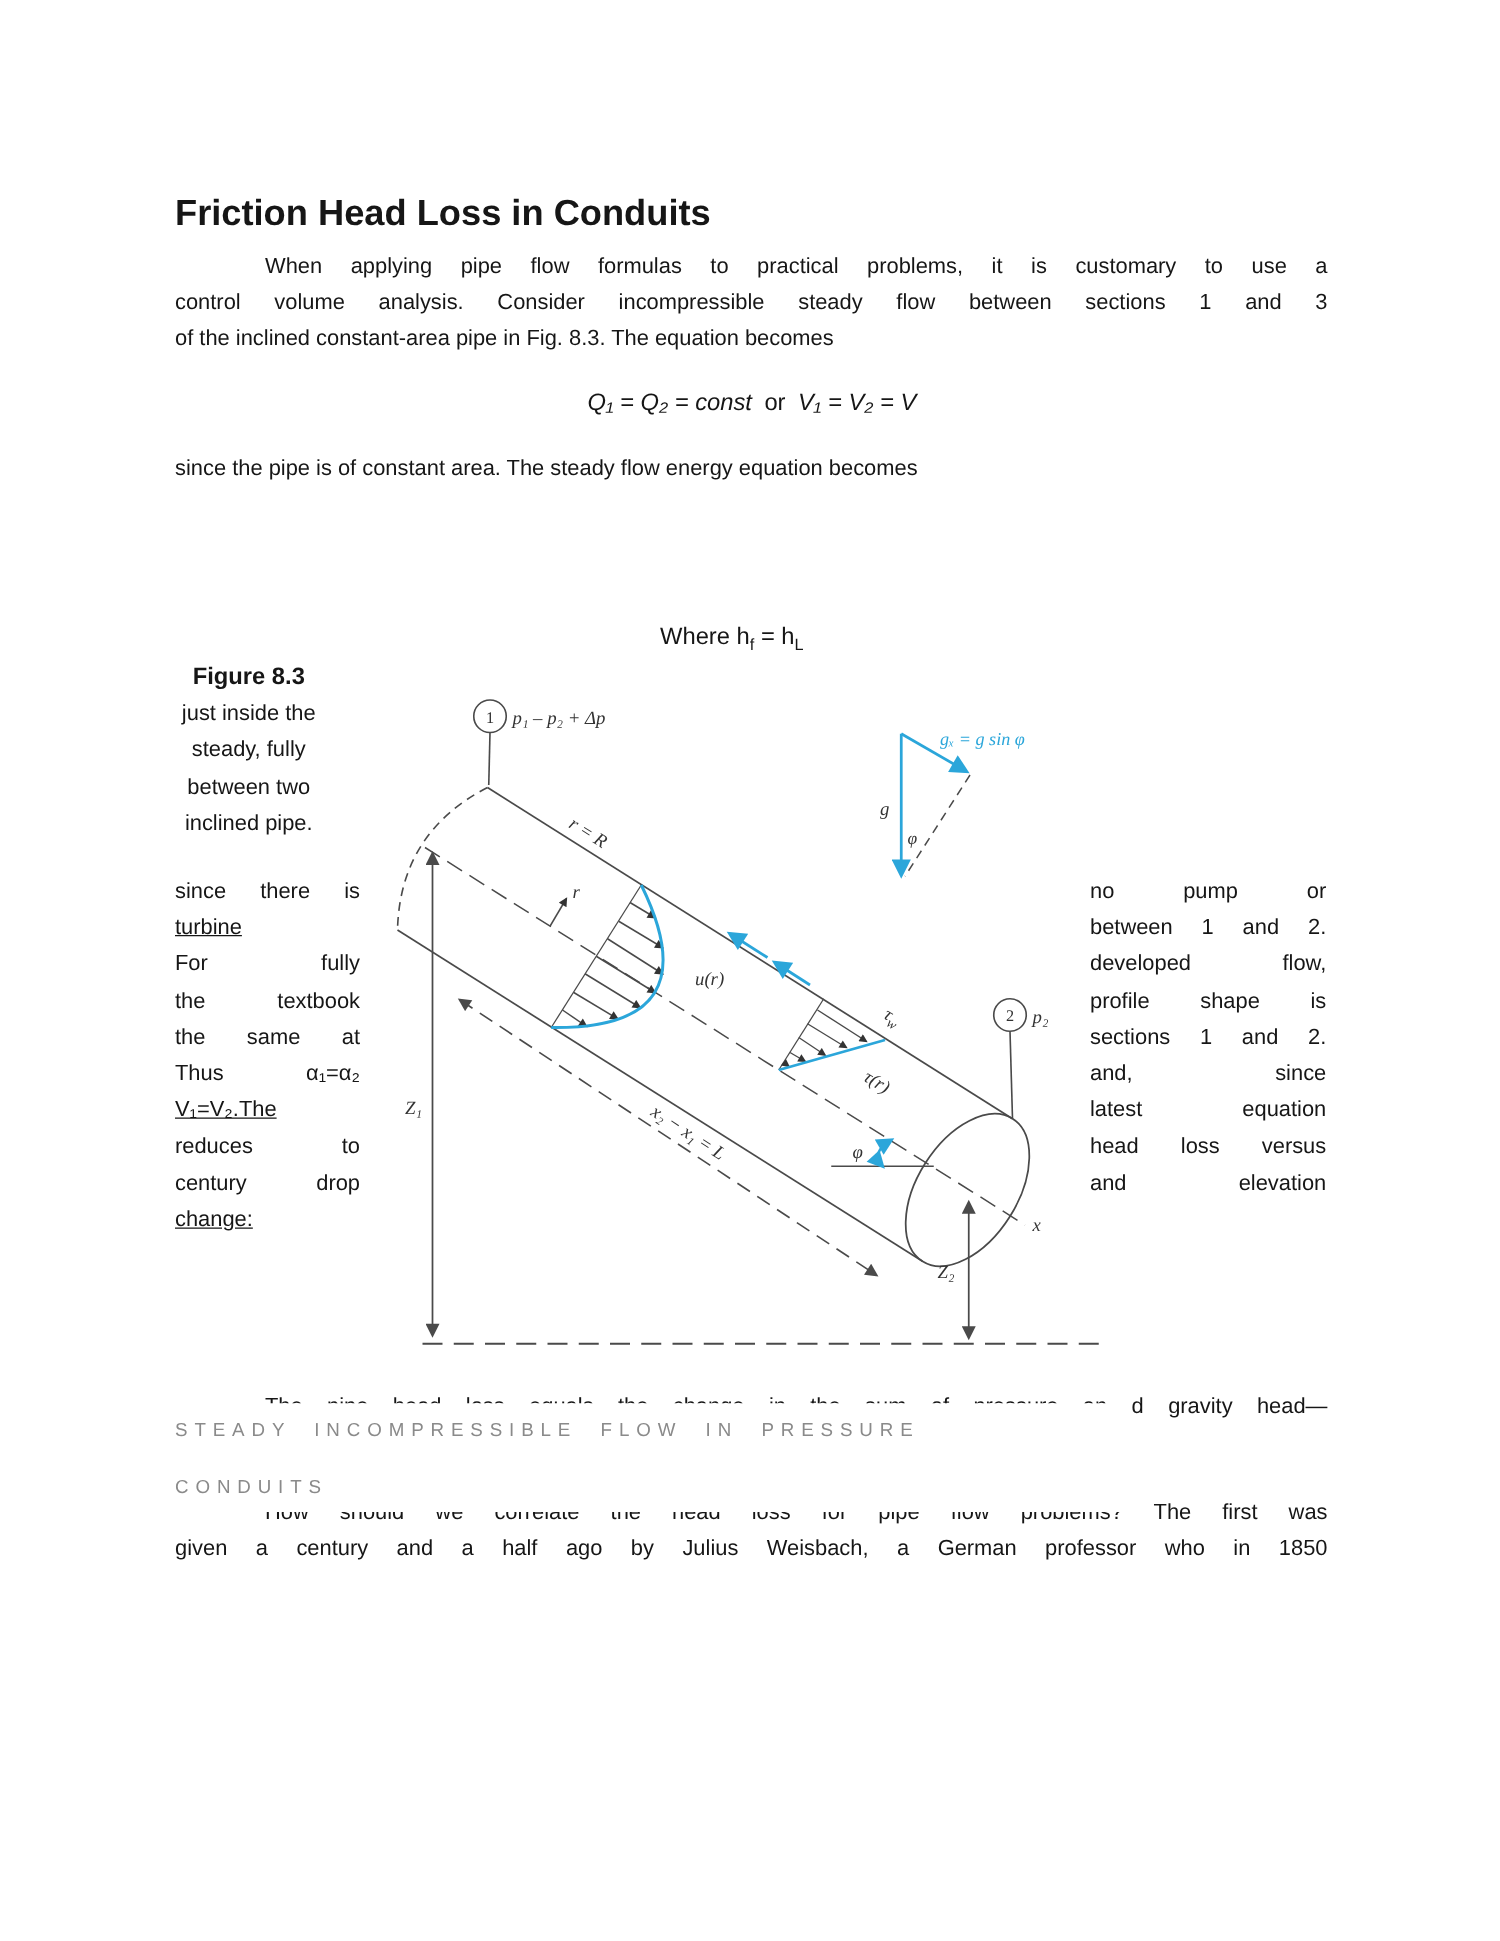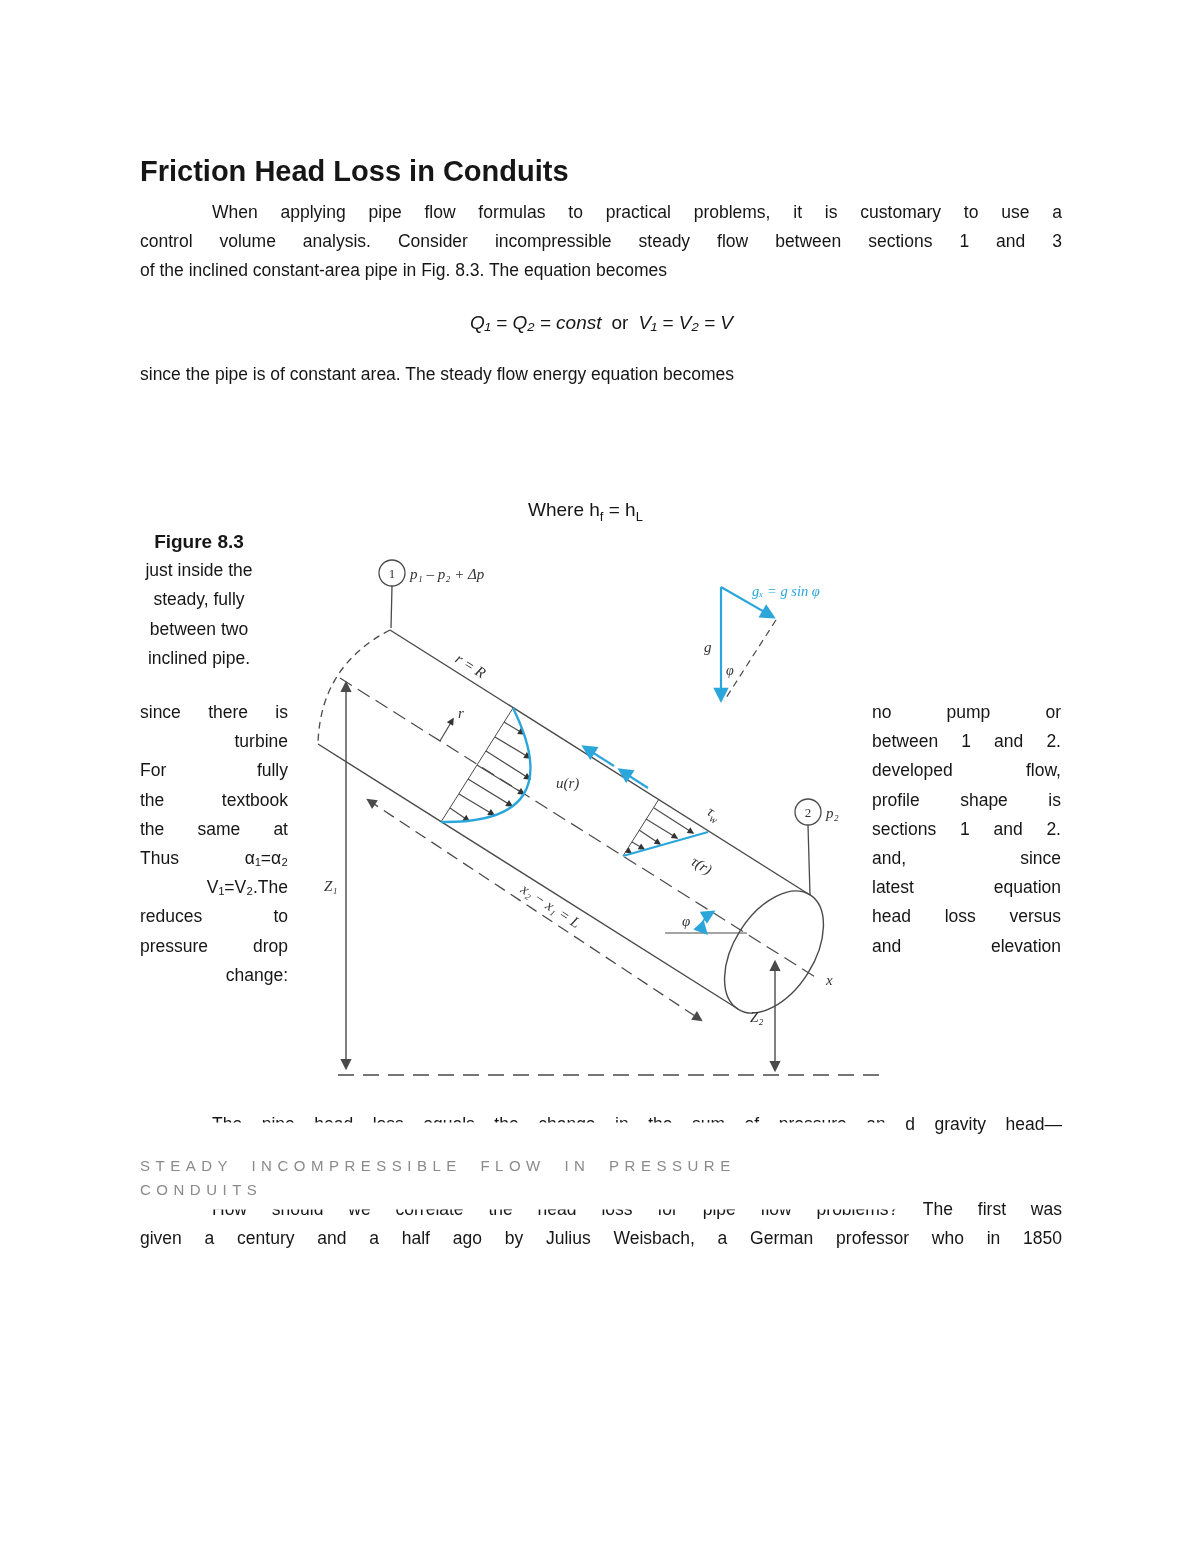--- a/index.html
+++ b/index.html
@@ -16,21 +16,21 @@
   #where{left:528px;top:499px;font-size:19px;}
   #where sub{font-size:13px;}
   .capcol{text-align:center;font-size:17.5px;line-height:29.2px;}
   #cap-left{left:124px;top:527px;width:150px;}
   #cap-right{left:871px;top:529px;width:192px;}
   .cap-bold{font-weight:bold;font-size:19px;}
   .jcol{font-size:17.5px;}
   #col2-left{left:140px;top:702px;width:148px;}
   #col2-right{left:872px;top:702px;width:189px;}
   .jline{display:flex;justify-content:space-between;height:29.2px;align-items:baseline;}
-  .jline.single{justify-content:flex-end;}
+  .jline.single{justify-content:flex-start;text-decoration:underline;}
   
   .clipb{clip-path:inset(0 0 57% 0);}
   .clipt{clip-path:inset(53% 0 0 0);}
   .indent{text-indent:72px;}
   .grayhead{left:140px;font-size:15px;letter-spacing:5.5px;word-spacing:9px;color:#8a8a8a;}
   
   #fig{left:300px;top:548px;}
   .stroke{stroke:#4a4a4a;fill:none;}
   .slabel{font-family:"Liberation Serif","DejaVu Serif",serif;font-style:italic;
           fill:#333;font-size:15px;}
@@ -96,21 +96,21 @@
         <span>α₁=α₂</span>
       </div>
     <div class="jline single">
         <span>V₁=V₂.The</span>
       </div>
     <div class="jline">
         <span>reduces</span>
         <span>to</span>
       </div>
     <div class="jline">
-        <span>pressure</span>
+        <span>century</span>
         <span>drop</span>
       </div>
     <div class="jline single">
         <span>change:</span>
       </div>
   </div>
   <div id="col2-right" class="abs jcol">
     <div class="jline">
         <span>no</span>
         <span>pump</span>
@@ -257,21 +257,21 @@
       <line class="stroke" x1="68" y1="252" x2="401" y2="472" stroke-width="1.3" stroke-dasharray="12 7" marker-start="url(#mb)" marker-end="url(#mb)"></line>
       <text class="slabel" x="248" y="362" text-anchor="middle" transform="rotate(33.3 248 362)">x₂ − x₁ = L</text>
     </g>
   </svg>
 
   <div class="abs wline just indent" style="left:140px;top:1110px;">
     <span class="clipb">The pipe head loss equals the change in the sum of pressure an</span>
     <span>d gravity head—</span>
   </div>
 
-  <div class="abs grayhead" style="top:1136px;margin-top:21px;">STEADY INCOMPRESSIBLE FLOW IN PRESSURE</div>
+  <div class="abs grayhead" style="top:1136px;">STEADY INCOMPRESSIBLE FLOW IN PRESSURE</div>
   <div class="abs grayhead" style="top:1181px;">CONDUITS</div>
 
   <div class="abs wline just indent" style="left:140px;top:1195px;">
     <span class="clipt">How should we correlate the head loss for pipe flow problems? </span>
     <span>The first was</span>
   </div>
 
   <div class="abs wline just" style="left:140px;top:1224px;">given a century and a half ago by Julius Weisbach, a German professor who in 1850</div>
 
 </div>

